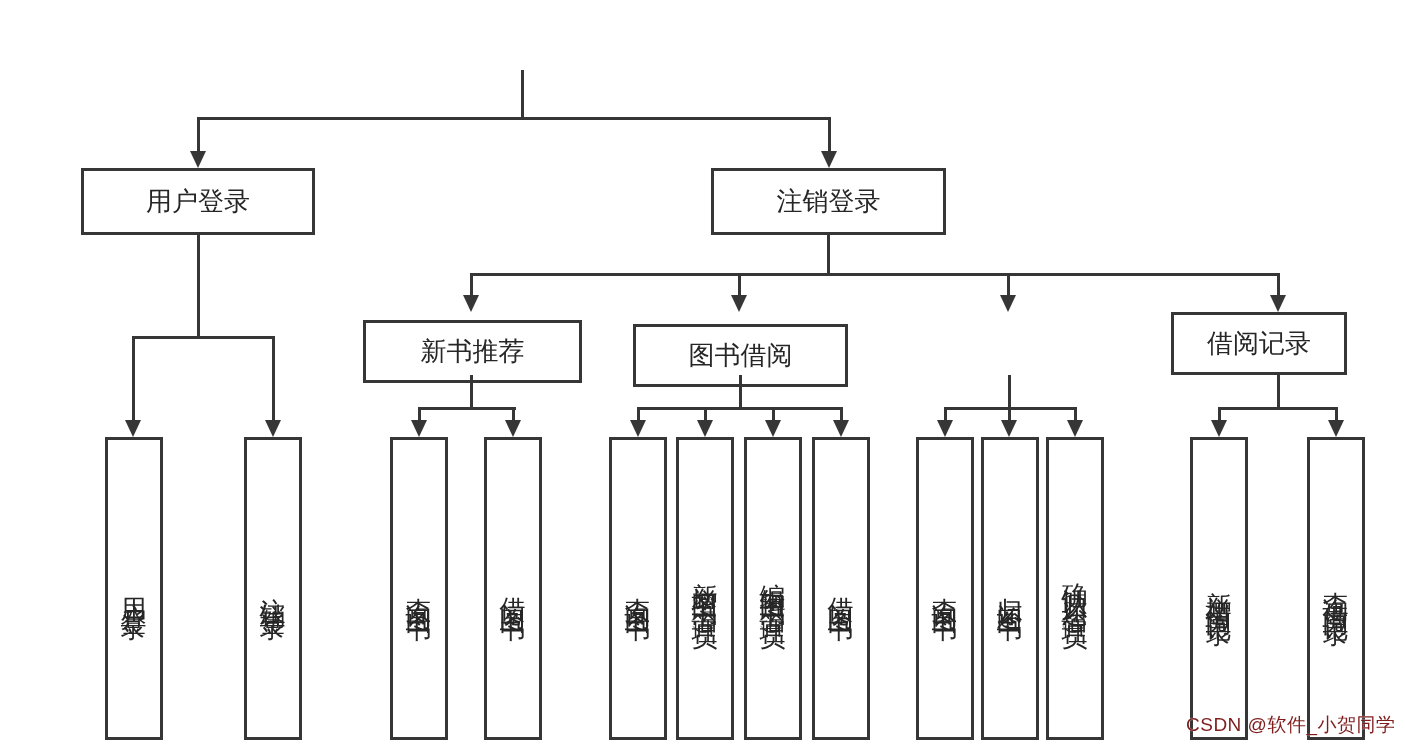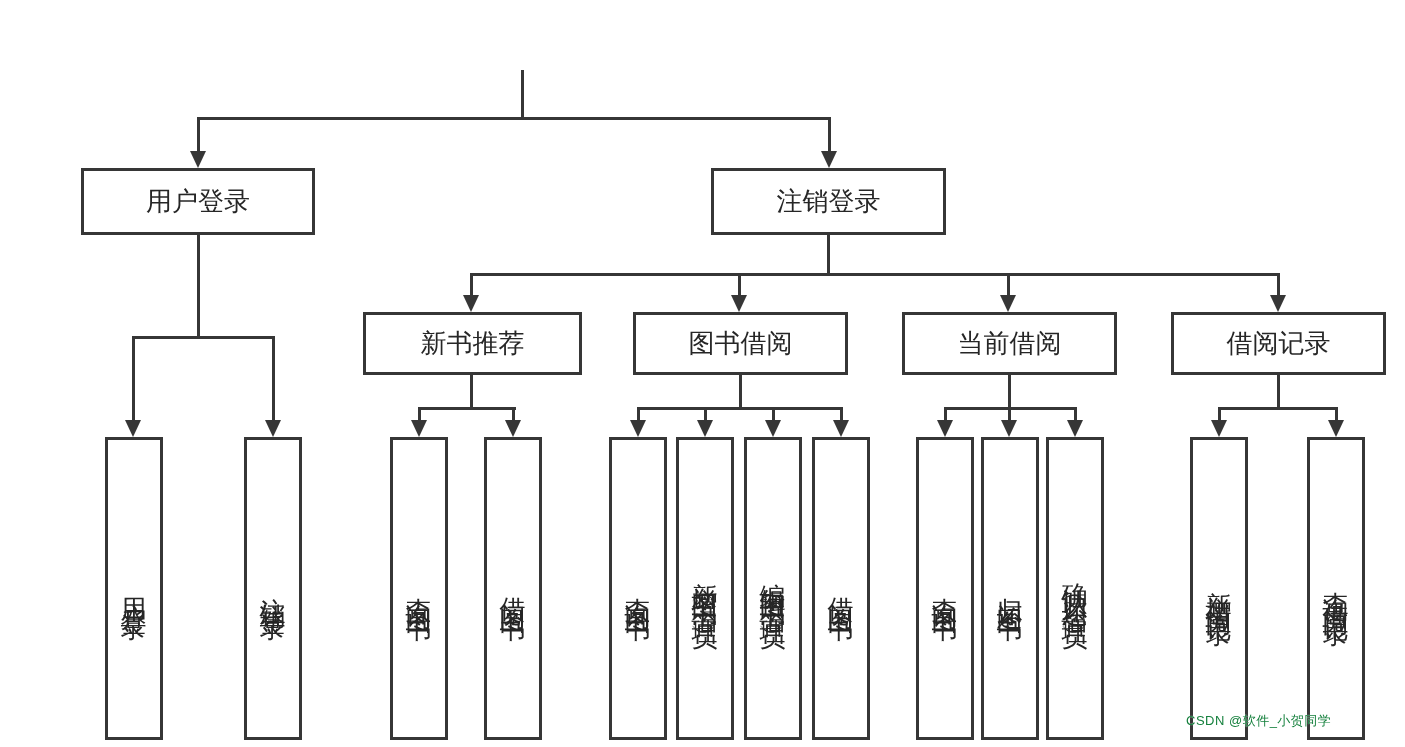--- a/index.html
+++ b/index.html
@@ -19,22 +19,22 @@
   }
   .hline,.vline{position:absolute;background:#363636;}
   .hline{height:3px;}
   .vline{width:3px;}
   .arrow{
     position:absolute;width:0;height:0;
     border-left:8px solid transparent;border-right:8px solid transparent;
     border-top:17px solid #363636;
   }
   #watermark{
-    position:absolute;left:1186px;top:712px;font-size:13px;
-    color:#15803d;letter-spacing:0.5px;white-space:nowrap;
+    position:absolute;left:1186px;top:712px;font-size:19px;
+    color:#7f1d1d;letter-spacing:0.5px;white-space:nowrap;
     text-shadow:0 0 1px #ffffff;
   }
 </style>
 </head>
 <body>
 
 <div id="stage">
 
 
   <div class="vline" style="left:521px;top:70px;height:47px"></div>
@@ -62,30 +62,27 @@
   <div class="hline" style="left:470px;top:273px;width:810px"></div>
   <div class="vline" style="left:470px;top:273px;height:24px"></div>
   <div class="arrow" style="left:463px;top:295px"></div>
   <div class="vline" style="left:738px;top:273px;height:24px"></div>
   <div class="arrow" style="left:731px;top:295px"></div>
   <div class="vline" style="left:1007px;top:273px;height:24px"></div>
   <div class="arrow" style="left:1000px;top:295px"></div>
   <div class="vline" style="left:1277px;top:273px;height:24px"></div>
   <div class="arrow" style="left:1270px;top:295px"></div>
 
-  <div class="box" style="left:363px;top:312px;width:219px;height:63px">
+  <div class="box" style="left:363px;top:320px;width:219px;height:63px">
     <span>新书推荐</span>
   </div>
-  <div class="box" style="left:633px;top:312px;width:215px;height:63px">
+  <div class="box" style="left:633px;top:324px;width:215px;height:63px">
     <span>图书借阅</span>
   </div>
-  <div class="box" style="left:902px;top:312px;width:215px;height:63px">
-    <span>当前借阅</span>
-  </div>
-  <div class="box" style="left:1171px;top:312px;width:215px;height:63px">
+  <div class="box" style="left:1171px;top:312px;width:176px;height:63px">
     <span>借阅记录</span>
   </div>
 
   <div class="vline" style="left:470px;top:375px;height:32px"></div>
   <div class="hline" style="left:418px;top:407px;width:98px"></div>
   <div class="vline" style="left:418px;top:407px;height:15px"></div>
   <div class="arrow" style="left:411px;top:420px"></div>
   <div class="vline" style="left:512px;top:407px;height:15px"></div>
   <div class="arrow" style="left:505px;top:420px"></div>
 

